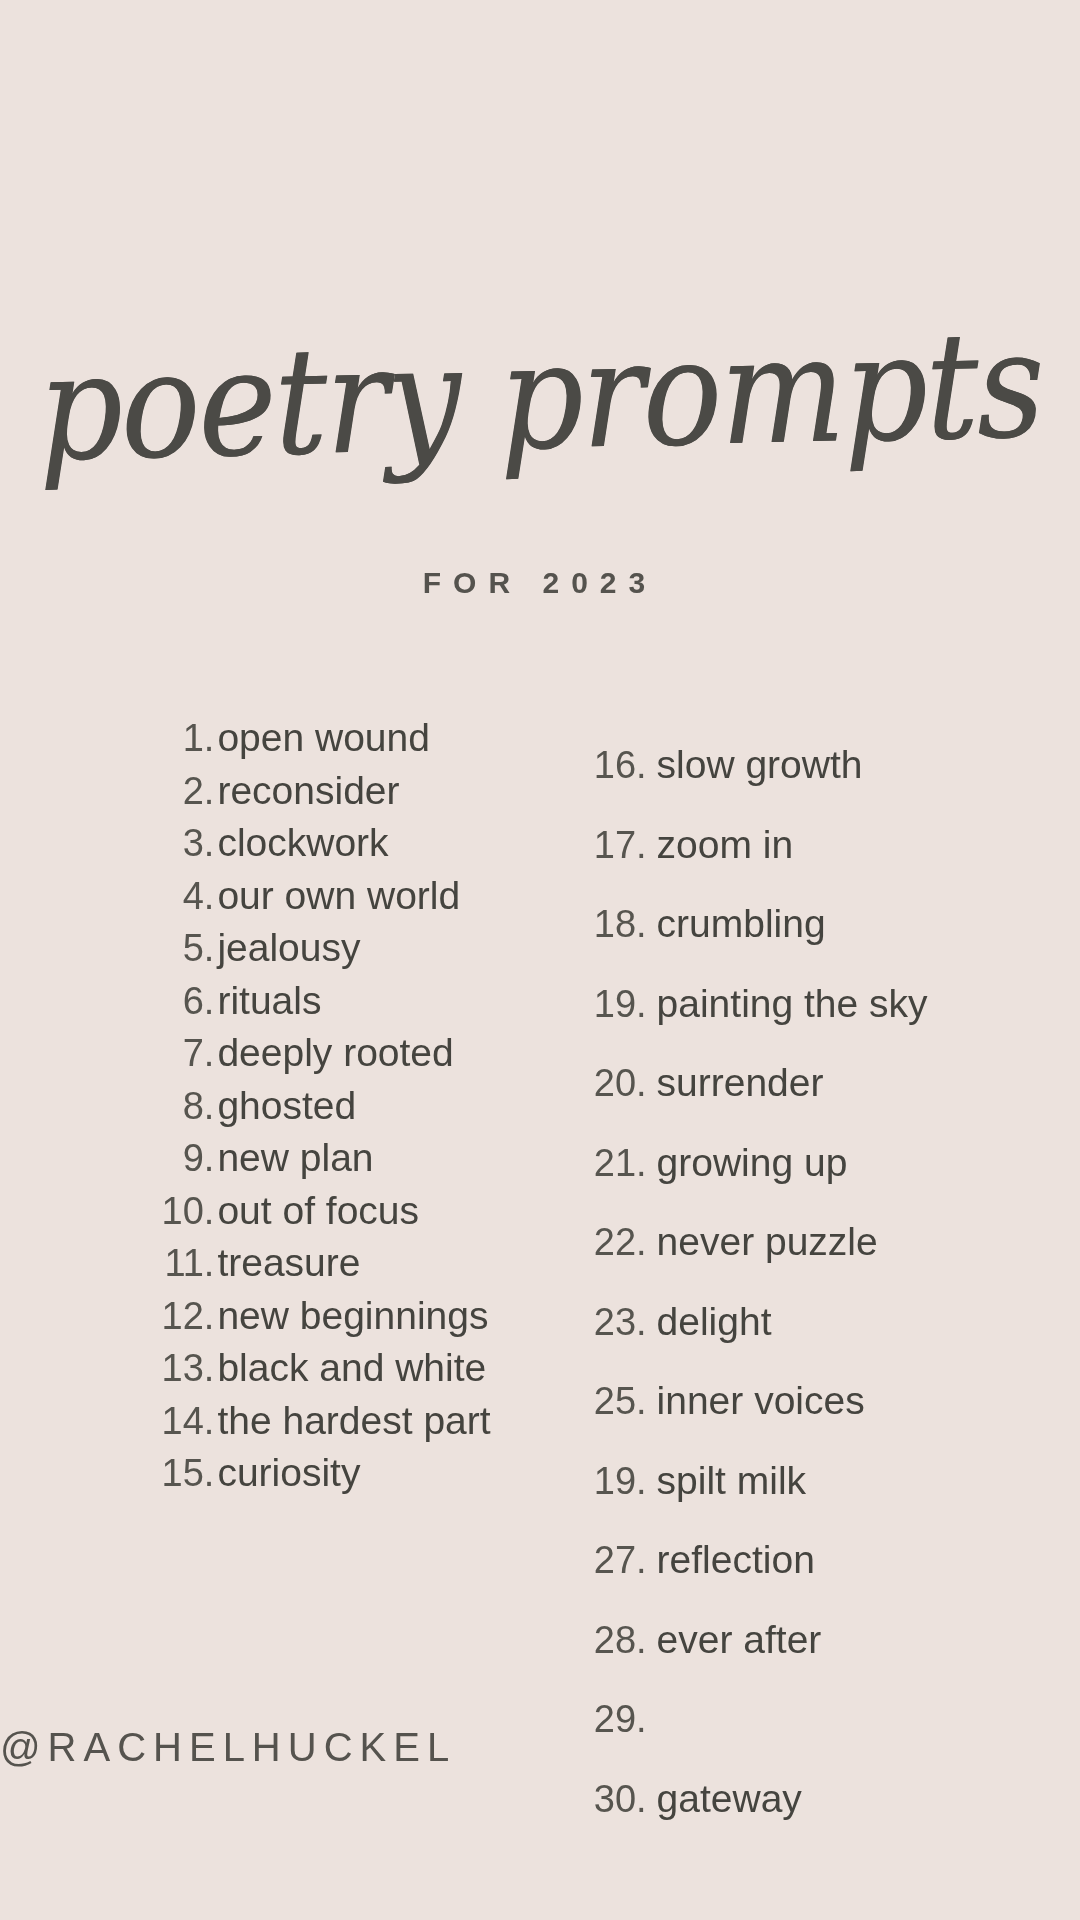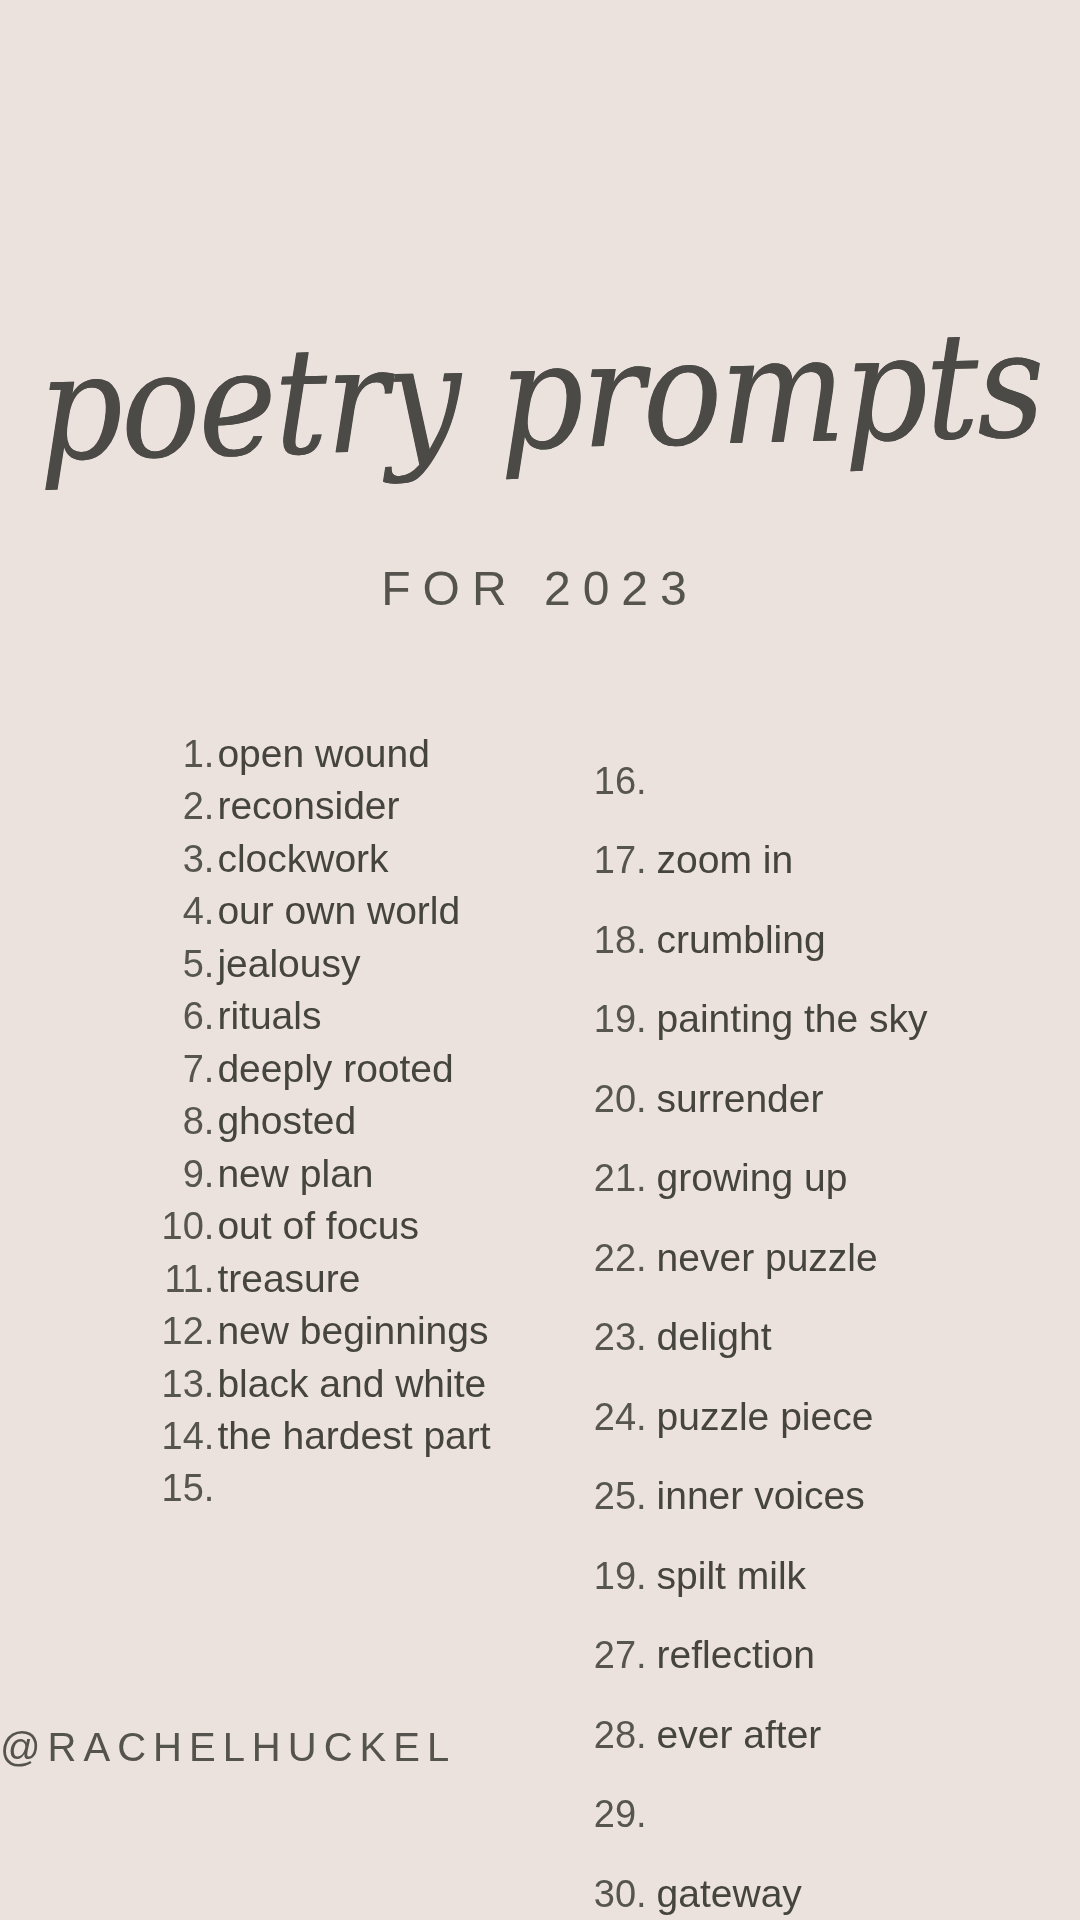--- a/index.html
+++ b/index.html
@@ -41,25 +41,25 @@
     color: #4b4a46;
     line-height: 1;
     display: inline-block;
     transform: scaleY(1.12) rotate(-1.2deg);
     text-shadow: 0.5px 0 0 #4b4a46;
   }
 
   .subtitle {
     margin-top: 36px;
     font-family: "Liberation Sans", sans-serif;
-    font-size: 48px;
+    font-size: 30px;
     letter-spacing: 12px;
     color: #55534e;
     text-align: center;
-    font-weight: 400;
+    font-weight: 700;
   }
 
   
   .lists {
     margin-top: 112px;
     width: 100%;
     display: flex;
     justify-content: center;
     gap: 84px;
   }
@@ -164,26 +164,28 @@
       <div class="item">
           <span class="num">13.</span>
           <span class="txt">black and white</span>
         </div>
       <div class="item">
           <span class="num">14.</span>
           <span class="txt">the hardest part</span>
         </div>
       <div class="item">
           <span class="num">15.</span>
+          <span class="txt">curiosity</span>
         </div>
     </div>
 
     <div class="col col-b">
       <div class="item">
           <span class="num">16.</span>
+          <span class="txt">slow growth</span>
         </div>
       <div class="item">
           <span class="num">17.</span>
           <span class="txt">zoom in</span>
         </div>
       <div class="item">
           <span class="num">18.</span>
           <span class="txt">crumbling</span>
         </div>
       <div class="item">
@@ -200,24 +202,20 @@
         </div>
       <div class="item">
           <span class="num">22.</span>
           <span class="txt">never puzzle</span>
         </div>
       <div class="item">
           <span class="num">23.</span>
           <span class="txt">delight</span>
         </div>
       <div class="item">
-          <span class="num">24.</span>
-          <span class="txt">puzzle piece</span>
-        </div>
-      <div class="item">
           <span class="num">25.</span>
           <span class="txt">inner voices</span>
         </div>
       <div class="item">
           <span class="num">19.</span>
           <span class="txt">spilt milk</span>
         </div>
       <div class="item">
           <span class="num">27.</span>
           <span class="txt">reflection</span>

